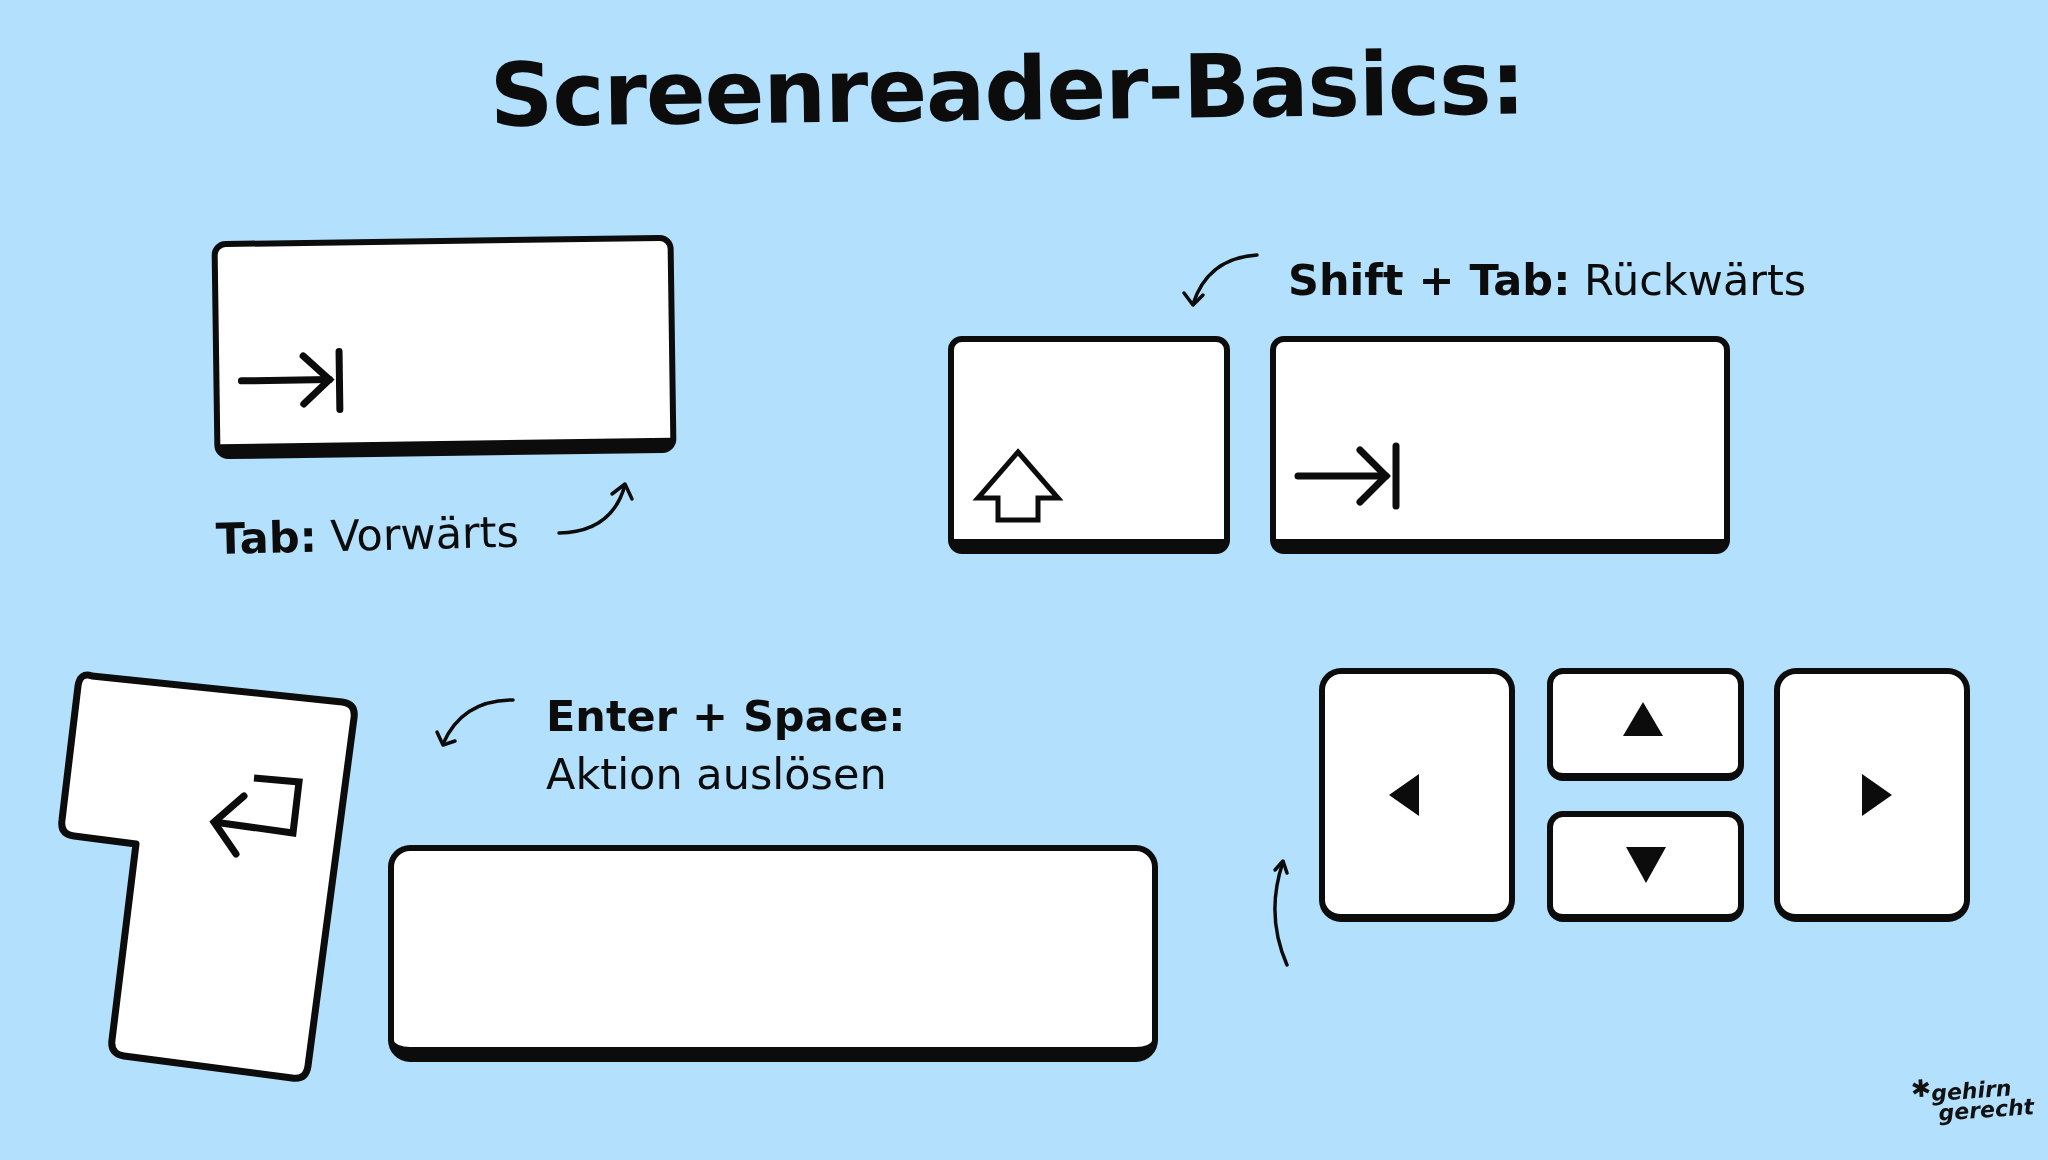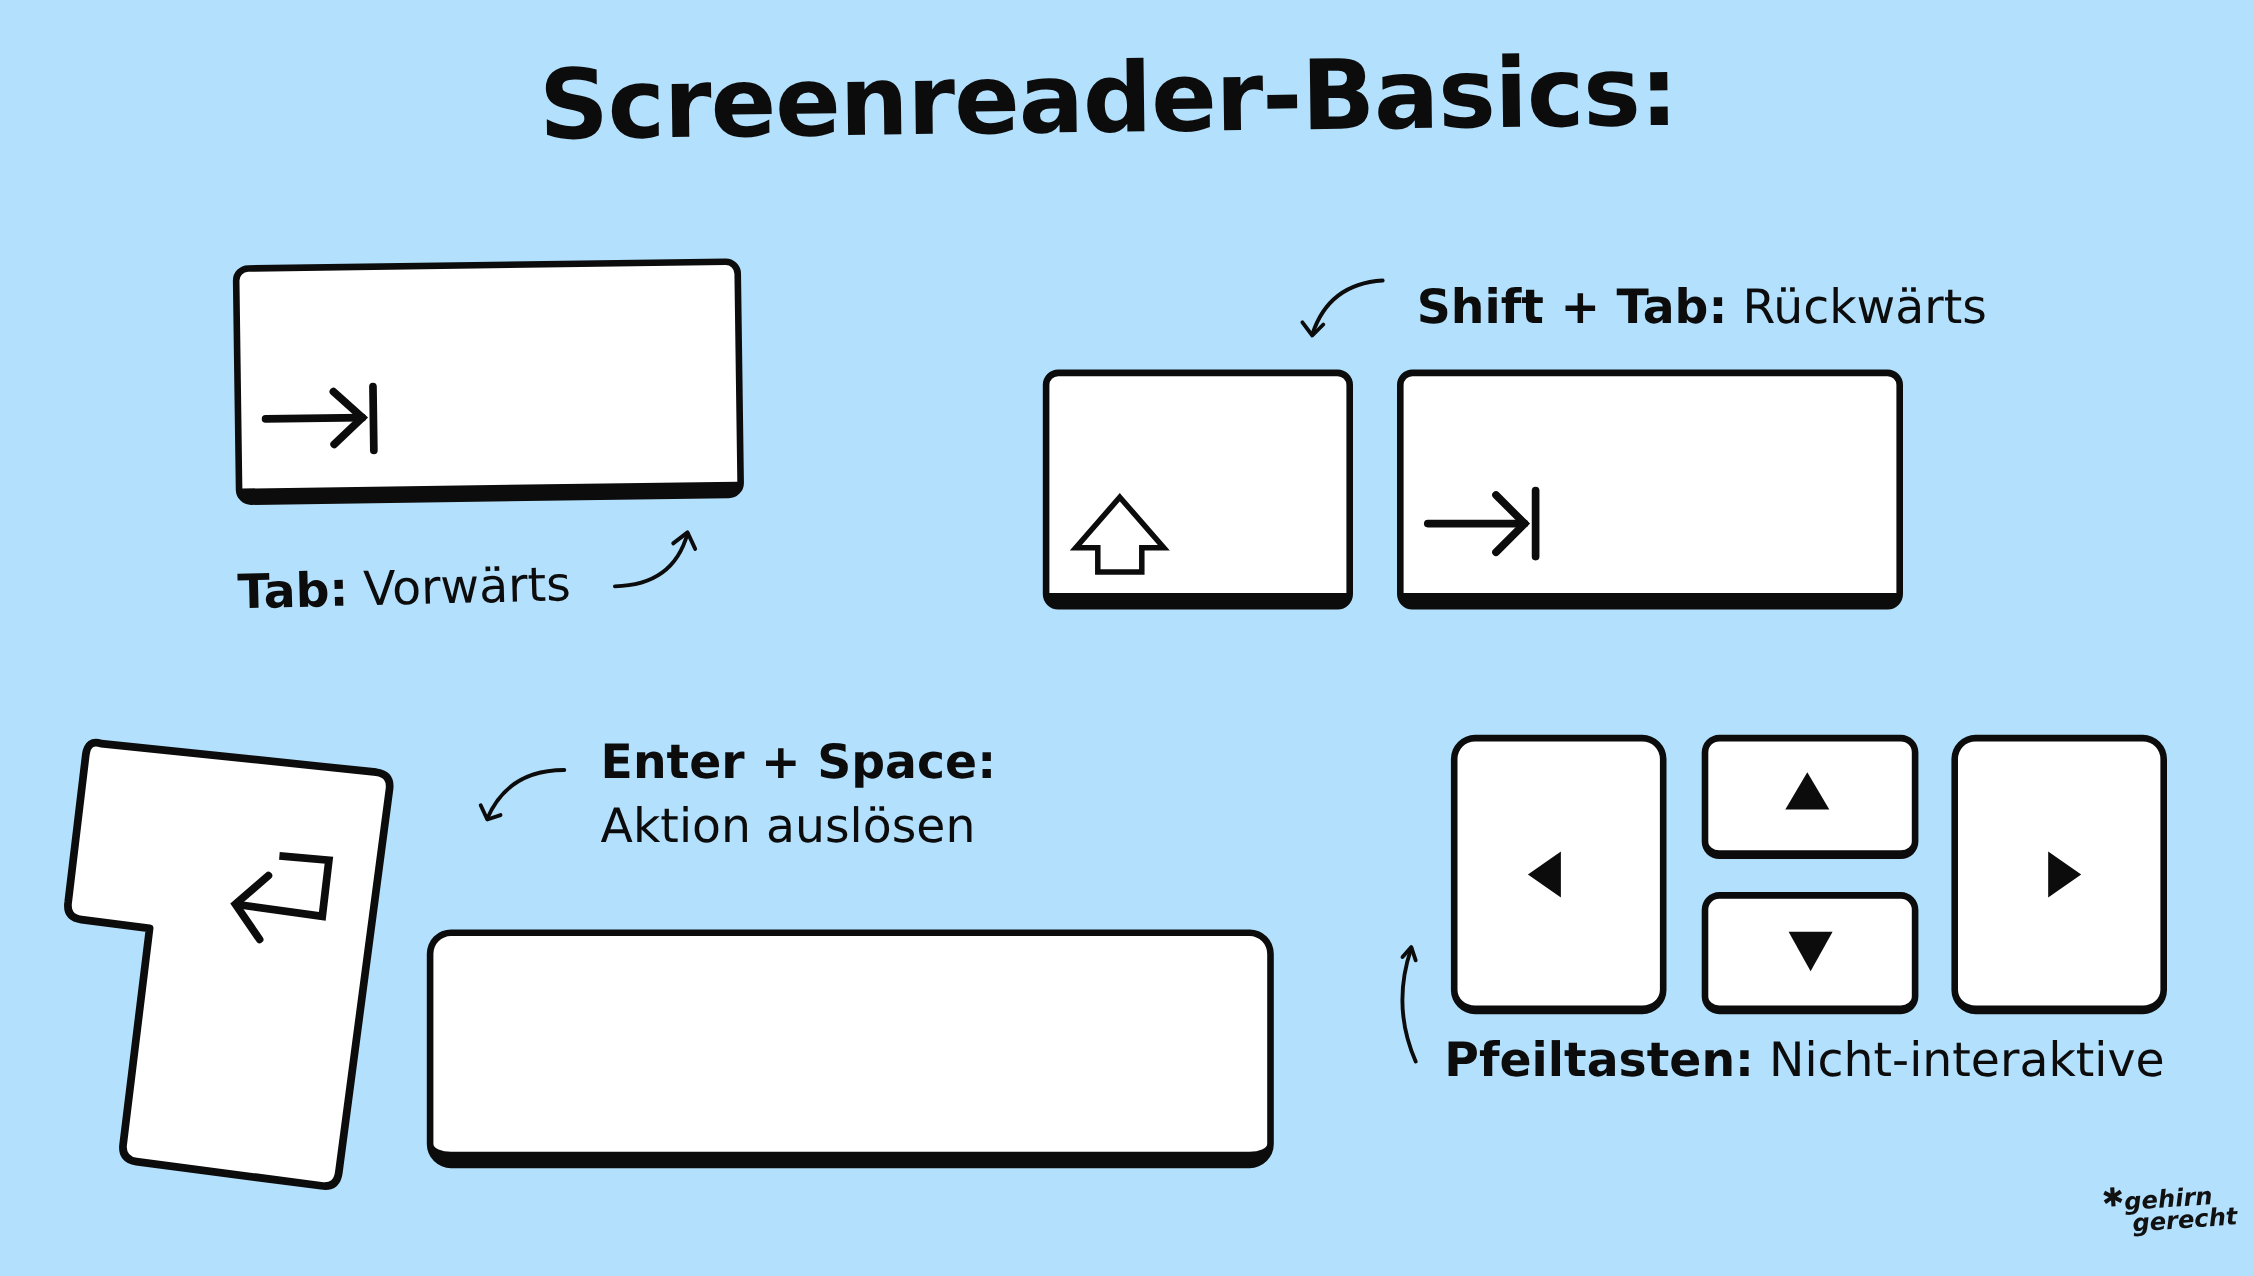--- a/index.html
+++ b/index.html
@@ -83,21 +83,21 @@
 </div>
 
 <svg class="abs" width="340" height="440" style="left:40px; top:650px; overflow:visible;">
   <path d="M 52 26 Q 40 22 38 36 L 22 170 Q 20 184 34 186 L 96 194 L 72 390 Q 70 404 84 406 L 252 428 Q 266 430 268 416 L 314 68 Q 316 54 302 52 Z" fill="#ffffff" stroke="#0c0c0c" stroke-width="7" stroke-linejoin="round"></path>
   <g stroke="#0c0c0c" stroke-width="7" stroke-linecap="round" fill="none">
     <polyline points="214,128 259,132 253,183 174,172" stroke-linecap="butt" stroke-linejoin="miter"></polyline>
     <polyline points="204,146 174,172 196,204"></polyline>
   </g>
 </svg>
 
-<div class="label" style="left:546px; top:664px; line-height:58px;">
+<div class="label" style="left:546px; top:687px; line-height:58px;">
   <div><b>Enter + Space:</b></div>
   <div class="reg">Aktion auslösen</div>
 </div>
 
 <div class="key" style="left:388px; top:845px; width:770px; height:217px; border-radius:22px;"></div>
 
 <div class="key" style="left:1319px; top:668px; width:196px; height:254px; border-bottom-width:8px; border-radius:22px;">
   <svg width="40" height="50" style="left:62px; top:96px;">
     <polygon points="32,4 32,46 2,25" fill="#0c0c0c"></polygon>
   </svg>
@@ -112,24 +112,20 @@
     <polygon points="5,4 45,4 25,40" fill="#0c0c0c"></polygon>
   </svg>
 </div>
 <div class="key" style="left:1774px; top:668px; width:196px; height:254px; border-bottom-width:8px; border-radius:22px;">
   <svg width="40" height="50" style="left:78px; top:96px;">
     <polygon points="4,4 4,46 34,25" fill="#0c0c0c"></polygon>
   </svg>
 </div>
 
 <div class="label" style="left:1313px; top:935px; line-height:58px;">
-  <div>
-    <b>Pfeiltasten:</b>
-    <span class="reg">Nicht-interaktive</span>
-  </div>
 </div>
 
 <svg class="arrow-svg" width="2048" height="1160">
   <g stroke="#0c0c0c" stroke-width="3.5" fill="none" stroke-linecap="round" stroke-linejoin="round">
 
     <path d="M 559 533 Q 612 532 625 485"></path>
     <polyline points="612,494 625,484 632,499"></polyline>
 
     <path d="M 1257 255 Q 1208 258 1193 304"></path>
     <polyline points="1184,293 1193,305 1203,295"></polyline>

